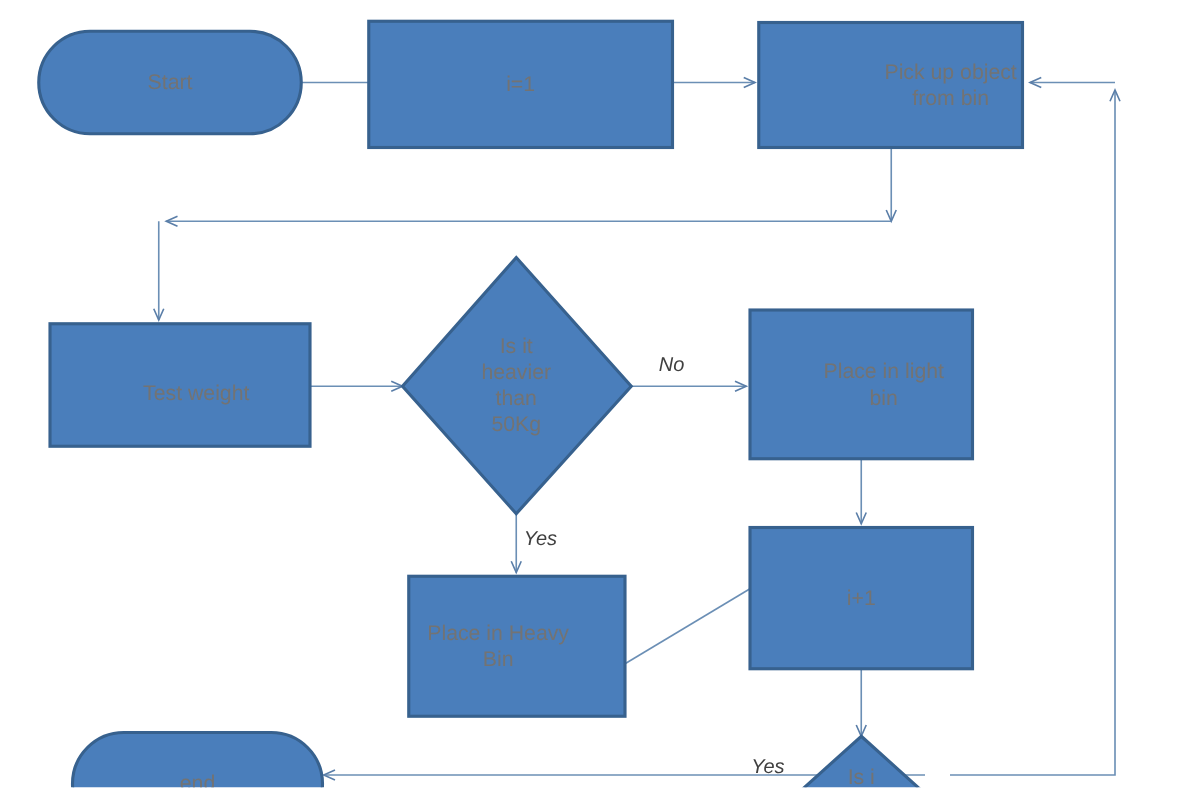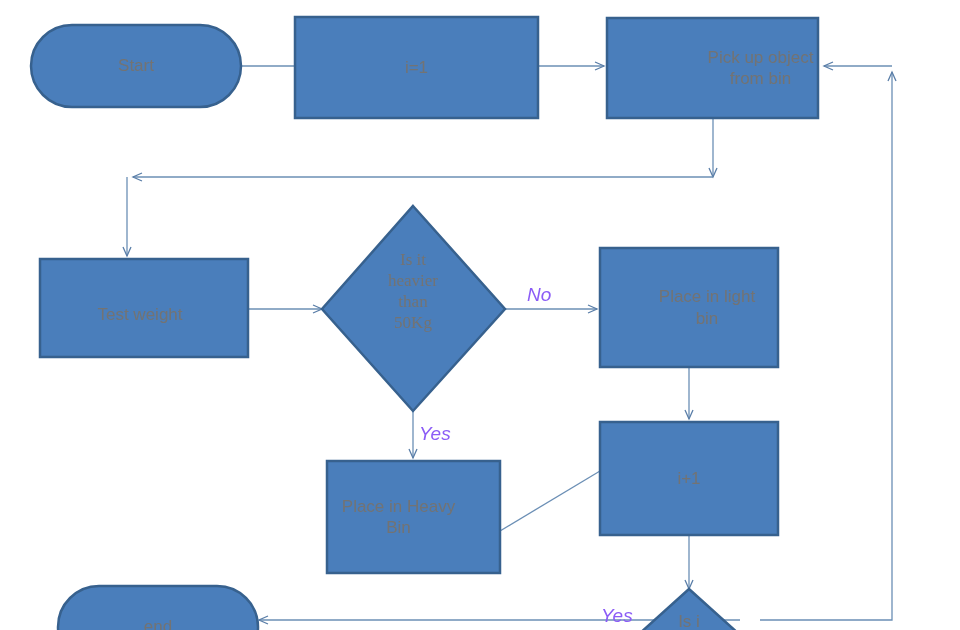--- a/index.html
+++ b/index.html
@@ -30,24 +30,24 @@
     text-align: center;
     color: #737373;
     font-family: "Liberation Sans", sans-serif;
     font-size: 17px;
     line-height: 1.24;
     white-space: pre-line;
     pointer-events: none;
   }
   .edge-label {
     position: absolute;
-    color: #8b5cf6;
+    color: #404040;
     font-family: "Liberation Sans", sans-serif;
     font-style: italic;
-    font-size: 19px;
+    font-size: 16px;
     line-height: 1;
     white-space: nowrap;
   }
 </style>
 </head>
 <body>
 
 <div id="canvas">
 
   <svg class="layer" viewBox="0 0 960 630" xmlns="http://www.w3.org/2000/svg">
@@ -101,23 +101,23 @@
     </g>
   </svg>
 
   <div class="node-label" style="left:31px; top:25px; width:210px; height:82px;">Start</div>
 
   <div class="node-label" style="left:295px; top:17px; width:243px; height:101px;">i=1</div>
 
   <div class="node-label" style="left:607px; top:18px; width:211px; height:100px;margin-left:48px;">Pick up object
 from bin</div>
 
-  <div class="node-label" style="left:36px; top:259px; width:208px; height:112px;">Test weight</div>
+  <div class="node-label" style="left:53px; top:259px; width:208px; height:112px;">Test weight</div>
 
-  <div class="node-label" style="left:343px; top:225px; width:140px; height:132px;font-family:Liberation Serif, serif;">Is it
+  <div class="node-label" style="left:343px; top:242px; width:140px; height:132px;">Is it
 heavier
 than
 50Kg</div>
 
   <div class="node-label" style="left:600px; top:248px; width:214px; height:119px;">Place in light
 bin</div>
 
   <div class="node-label" style="left:312px; top:461px; width:173px; height:112px;">Place in Heavy
 Bin</div>
 

